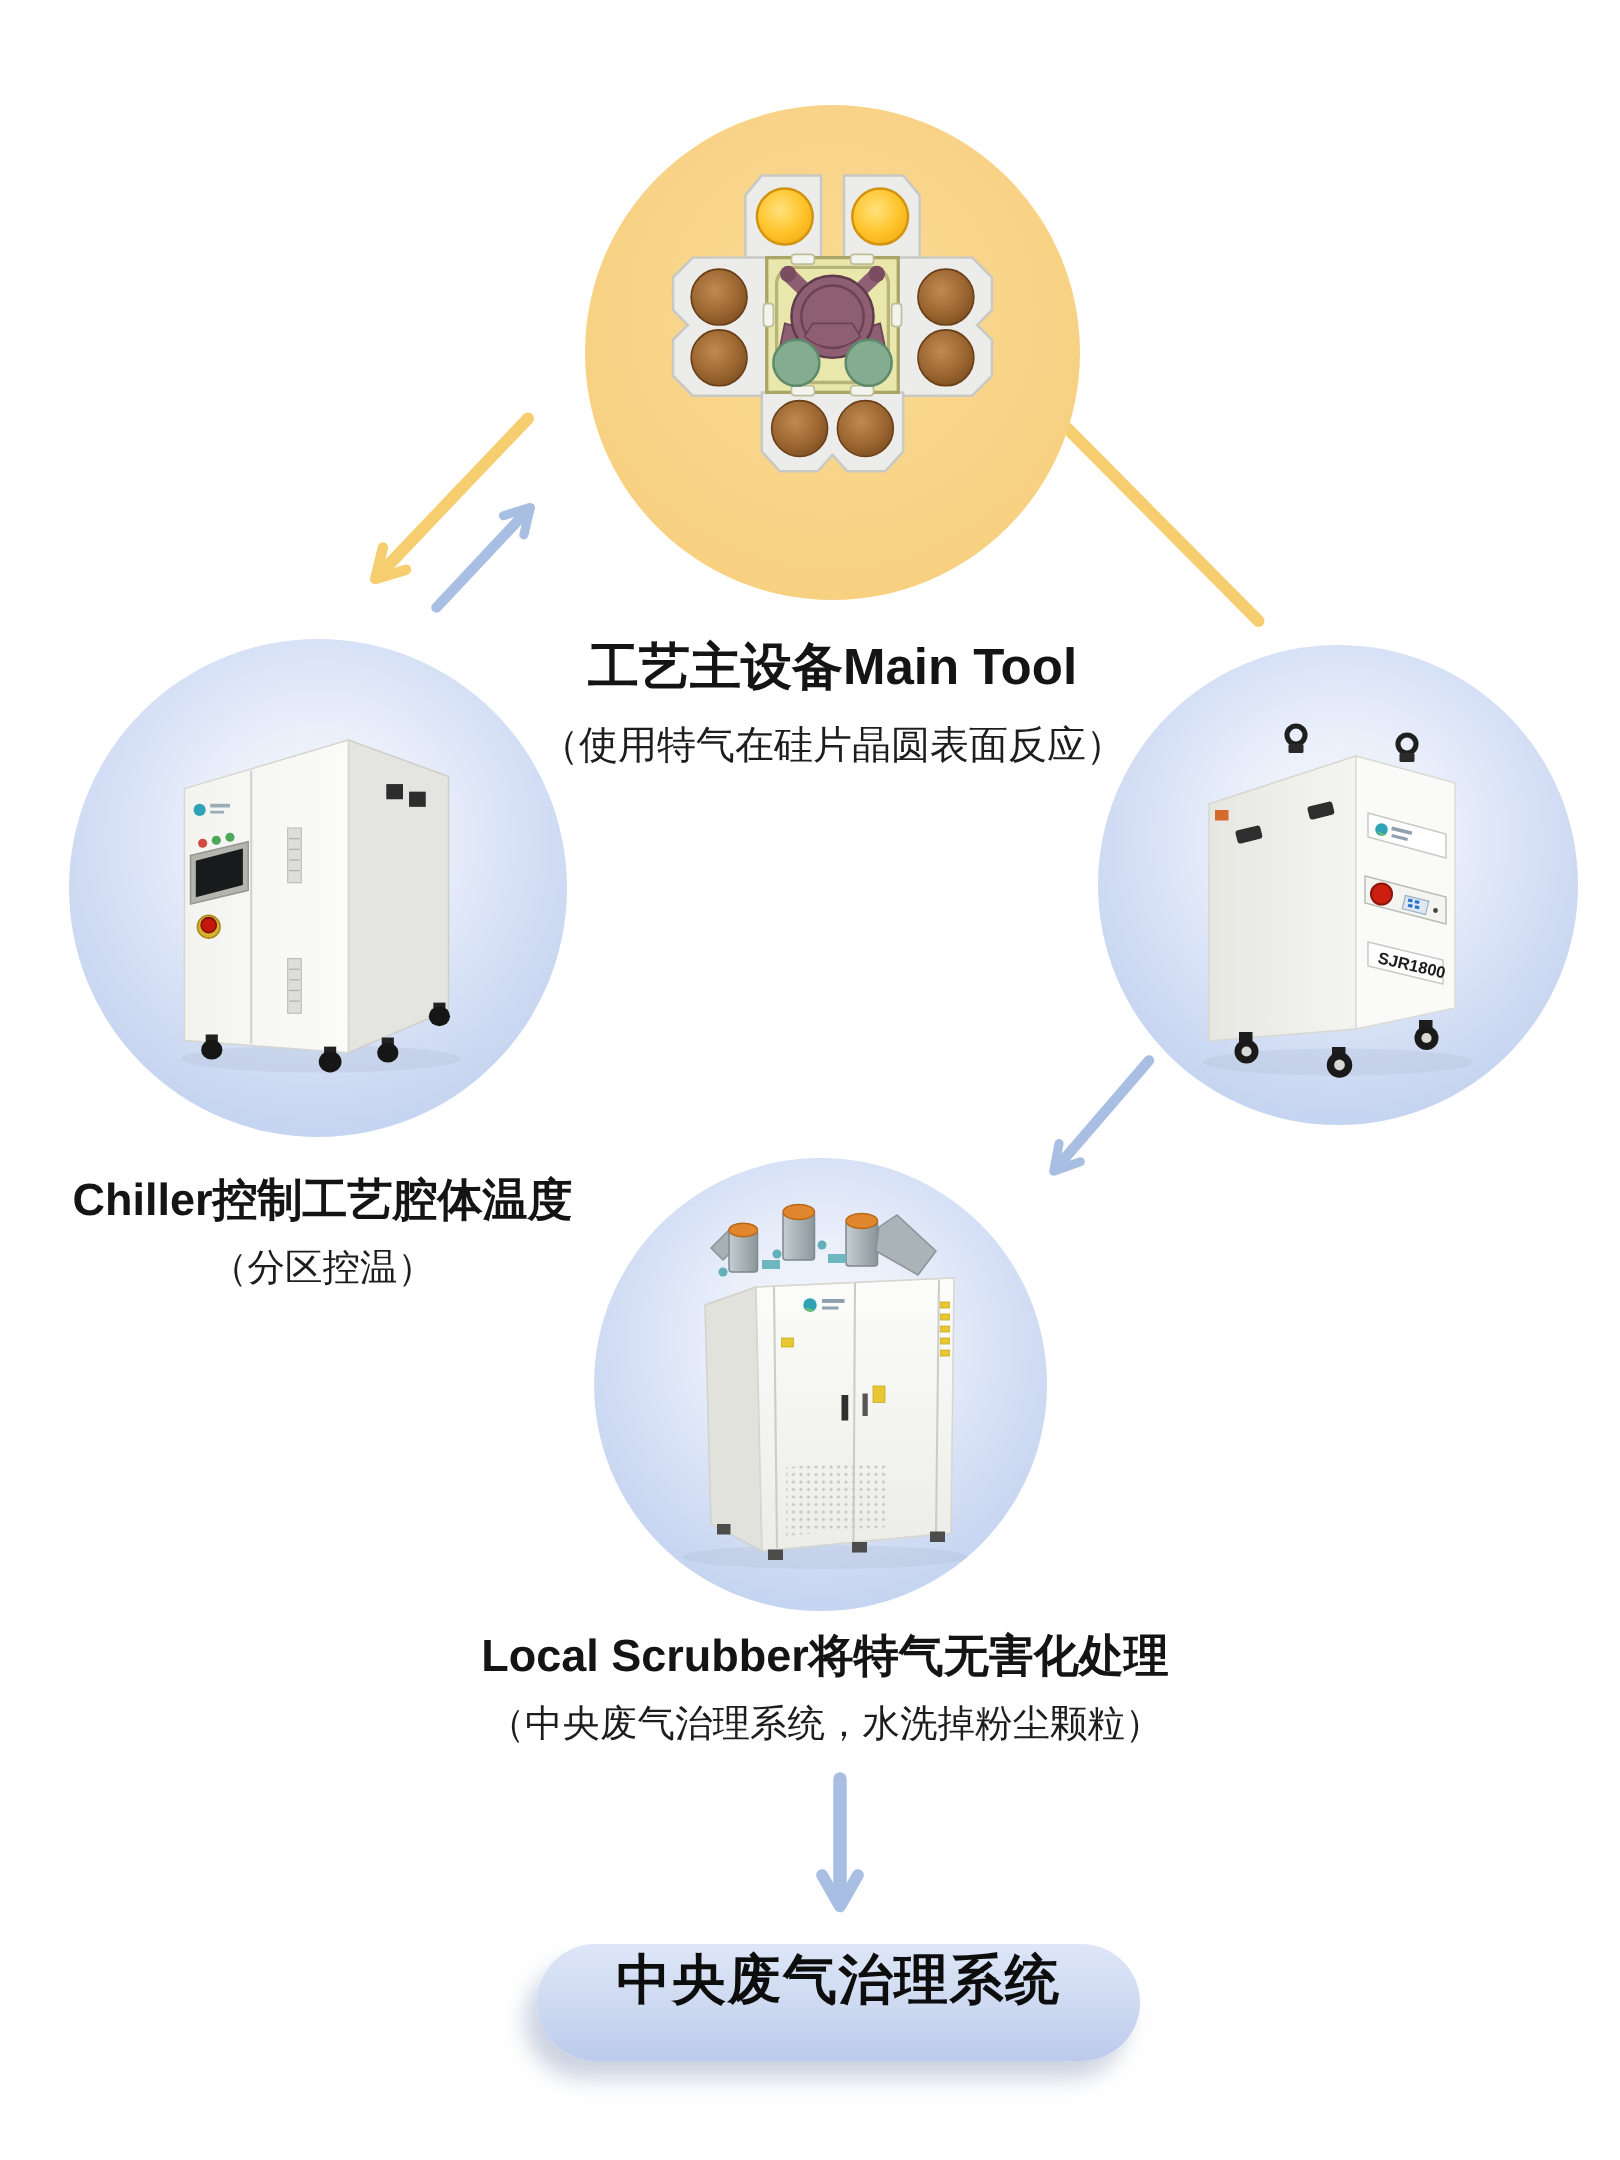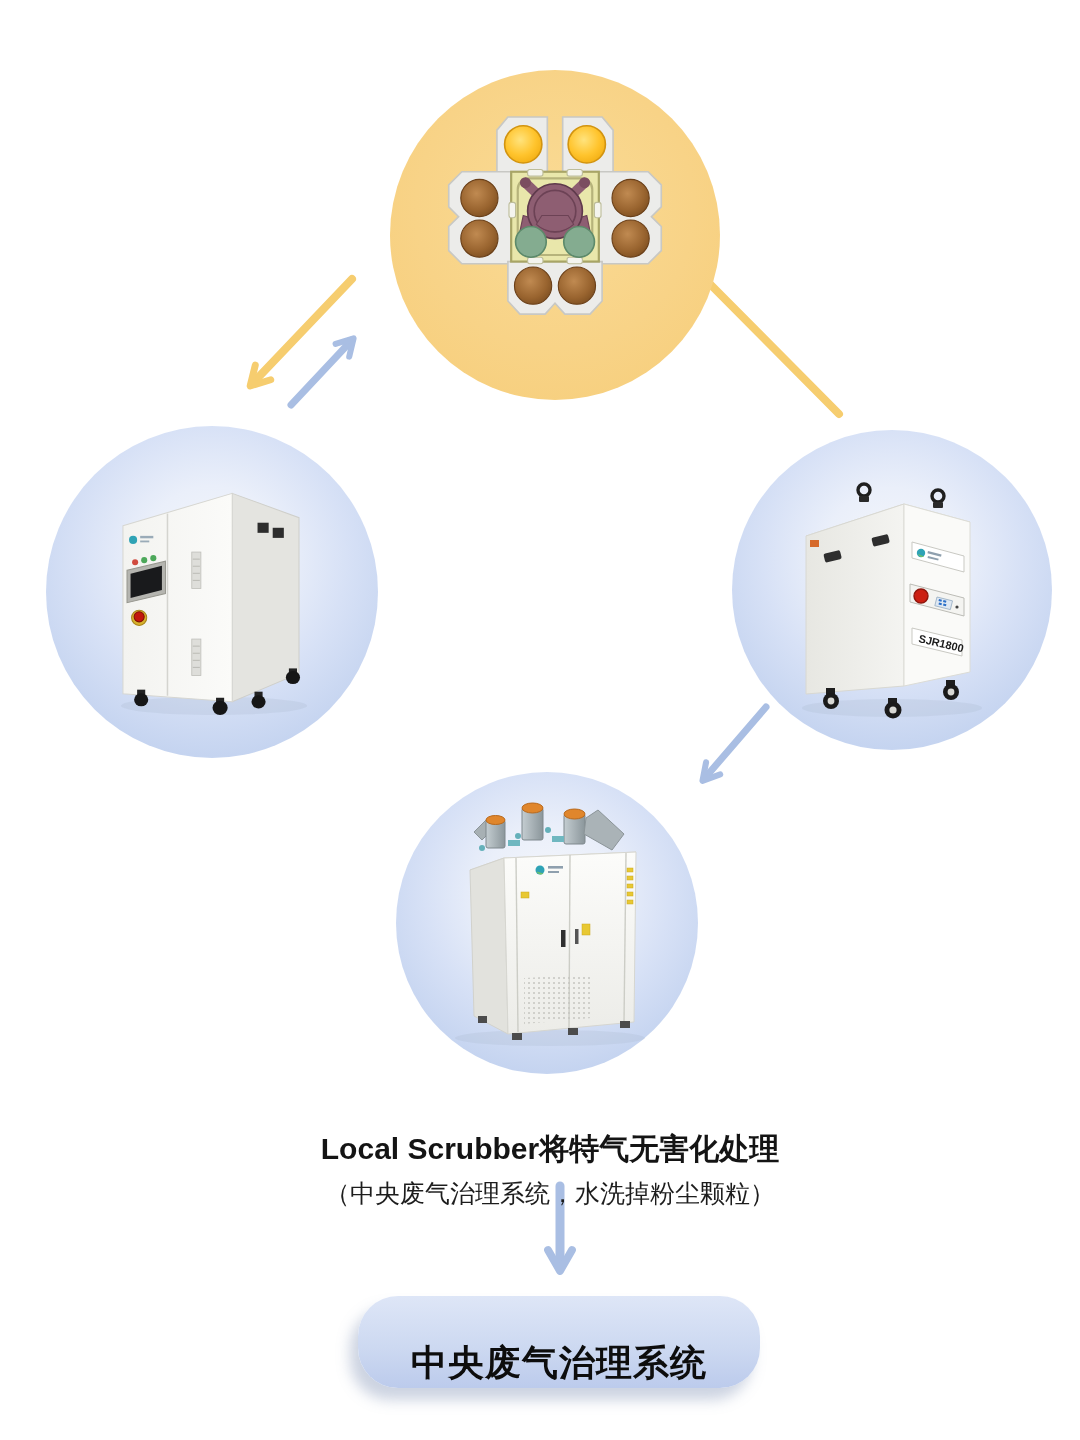--- a/index.html
+++ b/index.html
@@ -23,29 +23,29 @@
   .arrow-layer{position:absolute;left:0;top:0;pointer-events:none;}
 
   .caption{position:absolute;text-align:center;}
   .caption .title{font-weight:700;color:#141414;line-height:1.28;}
   .caption .sub{font-weight:500;color:#1d1d1d;line-height:1.3;}
   #main-caption{left:255px;top:424px;width:600px;}
   #main-caption .title{font-size:34px;}
   #main-caption .sub{font-size:26px;margin-top:12px;}
   #chiller-caption{left:5px;top:782px;width:420px;}
   #pump-caption{left:690px;top:782px;width:390px;}
-  #scrubber-caption{left:300px;top:1086px;width:500px;margin-top:44px;}
+  #scrubber-caption{left:300px;top:1086px;width:500px;}
   .caption.small .title{font-size:30px;}
   .caption.small .sub{font-size:25px;margin-top:9px;}
 
   #central-pill{
-    position:absolute;left:358px;top:1296px;width:402px;height:92px;border-radius:40px;
+    position:absolute;left:358px;top:1296px;width:402px;height:78px;border-radius:40px;
     background:linear-gradient(180deg,#dee6f7 0%,#cdd9f1 55%,#bccbec 100%);
     box-shadow:-8px 12px 14px rgba(110,130,170,0.35);
-    display:flex;align-items:flex-end;justify-content:center;
+    display:flex;align-items:flex-start;justify-content:center;
   }
   #central-pill .pill-label{font-size:36px;font-weight:700;color:#0d0d0d;letter-spacing:1px;}
 </style>
 </head>
 <body>
 
 <div class="stage">
 
   <svg class="arrow-layer" width="1080" height="1440" viewBox="0 0 1080 1440">
     <defs>
@@ -345,21 +345,29 @@
 
       <g fill="#4c4c4c">
         <rect x="90" y="237" width="10" height="7"></rect>
           <rect x="146" y="232" width="10" height="7"></rect>
         <rect x="198" y="225" width="10" height="7"></rect>
           <rect x="56" y="220" width="9" height="7"></rect>
       </g>
     </svg>
   </div>
 
-
+  <div id="main-caption" class="caption">
+    <div class="title">工艺主设备Main Tool</div>
+    <div class="sub">（使用特气在硅片晶圆表面反应）</div>
+  </div>
+
+  <div id="chiller-caption" class="caption small">
+    <div class="title">Chiller控制工艺腔体温度</div>
+    <div class="sub">（分区控温）</div>
+  </div>
 
 
   <div id="scrubber-caption" class="caption small">
     <div class="title">Local Scrubber将特气无害化处理</div>
     <div class="sub">（中央废气治理系统，水洗掉粉尘颗粒）</div>
   </div>
 
   <div id="central-pill">
     <span class="pill-label">中央废气治理系统</span>
   </div>

